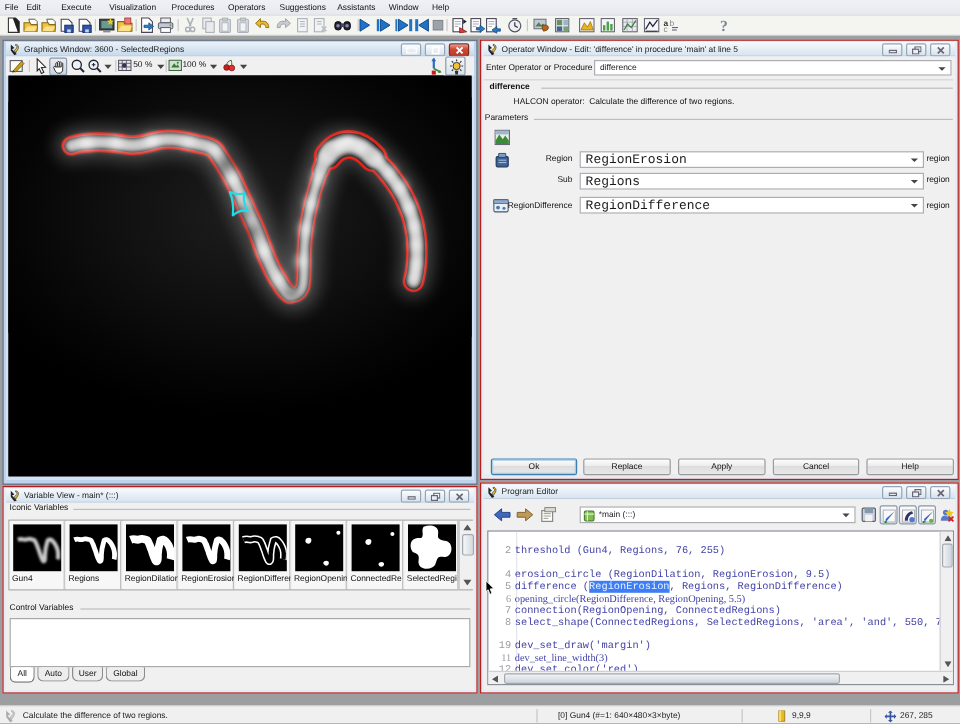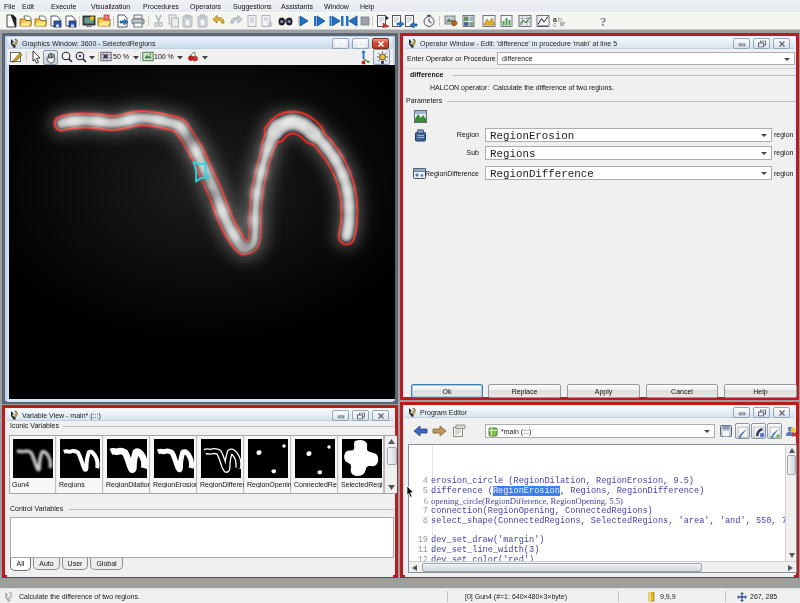--- a/index.html
+++ b/index.html
@@ -10,21 +10,21 @@
 
 #menubar { position:absolute; left:0; top:0; width:800px; height:13px;
   background:linear-gradient(#EFF1F6,#E6E9F0); border-bottom:1px solid #FDFDFE; }
 #menubar span { position:absolute; top:3px; color:#111; }
 #toolbar { position:absolute; left:0; top:13px; width:800px; height:17px;
   background:#F4F4F1; border-bottom:1px solid #C8CDD3; }
 #toolbar svg { position:absolute; top:1px; }
 .tsep { position:absolute; top:3px; width:1px; height:10px; background:#C9C9C9; }
 
 
-.win { position:absolute; background:#E7ECF2; border:3px solid #b91c1c; padding:1px 2px 2px 2px; }
+.win { position:absolute; background:#E7ECF2; border:1px solid #b91c1c; padding:1px 2px 2px 2px; }
 #gwin { background:#BFD3EC; border-color:#5A6671; }
 #gwin .title { background:linear-gradient(#EAF2FA,#C9DAEB); }
 .title { position:relative; height:12px; background:linear-gradient(#F6FAFD,#D8E4F0);
   border-bottom:1px solid #C2D1E0; color:#222; }
 .title .txt { position:absolute; left:15px; top:2.5px; white-space:nowrap; }
 .tbtn { position:absolute; top:1px; width:17px; height:11px; border:1px solid #93A5B6; border-radius:2px;
   background:linear-gradient(#FDFEFE,#D7E1EC); }
 .tbtn .g { position:absolute; left:50%; top:50%; transform:translate(-50%,-50%); }
 .tbtn.red { background:linear-gradient(#F09C8D,#CE4935 45%,#BE3A25); border-color:#7E2D1E; }
 .content { position:relative; background:#F0F0F0; }
@@ -707,27 +707,28 @@
         </svg>
     </div>
     <svg class="abs" style="left:379px; top:6px;" width="14" height="14" viewBox="0 0 14 14">
         <circle cx="6" cy="5" r="2.2" fill="#5878C8"></circle>
         <path d="M2 12 C2 8.5 4 7.5 6 7.5 C8 7.5 10 8.5 10 12 Z" fill="#5878C8"></path>
         <path d="M9 2 L10.2 4.4 L12.8 4.7 L10.9 6.5 L11.4 9.1 L9 7.8 L6.9 9.1 L7.3 6.5 L5.4 4.7 L8 4.4 Z" fill="#E8C820"></path>
         <path d="M8.5 8.5 L12.5 12.5 M12.5 8.5 L8.5 12.5" stroke="#D02020" stroke-width="1.6"></path>
       </svg>
     <div id="code">
       <div style="position:absolute; left:23px; top:0; width:1px; height:116px; background:#E4E4EC;"></div>
+      <div class="cl" style="top:11.4px;"><span class="num">2</span>threshold (Gun4, Regions, 76, 255)</div>
       <div class="cl" style="top:31.1px;"><span class="num">4</span>erosion_circle (RegionDilation, RegionErosion, 9.5)</div>
       <div class="cl" style="top:41.0px;"><span class="num">5</span>difference (<span class="hl">RegionErosion</span>, Regions, RegionDifference)</div>
       <div class="cl" style="top:50.8px;font-family:Liberation Serif, serif;"><span class="num">6</span>opening_circle(RegionDifference, RegionOpening, 5.5)</div>
       <div class="cl" style="top:60.7px;"><span class="num">7</span>connection(RegionOpening, ConnectedRegions)</div>
       <div class="cl" style="top:70.5px;"><span class="num">8</span>select_shape(ConnectedRegions, SelectedRegions, 'area', 'and', 550, 70</div>
       <div class="cl" style="top:90.3px;"><span class="num">19</span>dev_set_draw('margin')</div>
-      <div class="cl" style="top:100.1px;"><span class="num">11</span>dev_set_line_width(3)</div>
+      <div class="cl" style="top:100.1px;font-family:Liberation Serif, serif;"><span class="num">11</span>dev_set_line_width(3)</div>
       <div class="cl" style="top:110.0px;"><span class="num">12</span>dev_set_color('red')</div>
       <div class="sb" style="left:376px; top:0px; width:11px; height:116px; border-left:1px solid #D0D0D0;">
         <svg class="abs" style="left:2.5px; top:3px;" width="6" height="5">
             <path d="M3 0 L6 5 L0 5 Z" fill="#555"></path>
           </svg>
         <div class="thumb" style="left:0.5px; top:10px; width:9px; height:20px;"></div>
         <svg class="abs" style="left:2.5px; bottom:3px;" width="6" height="5">
             <path d="M3 5 L6 0 L0 0 Z" fill="#555"></path>
           </svg>
       </div>

